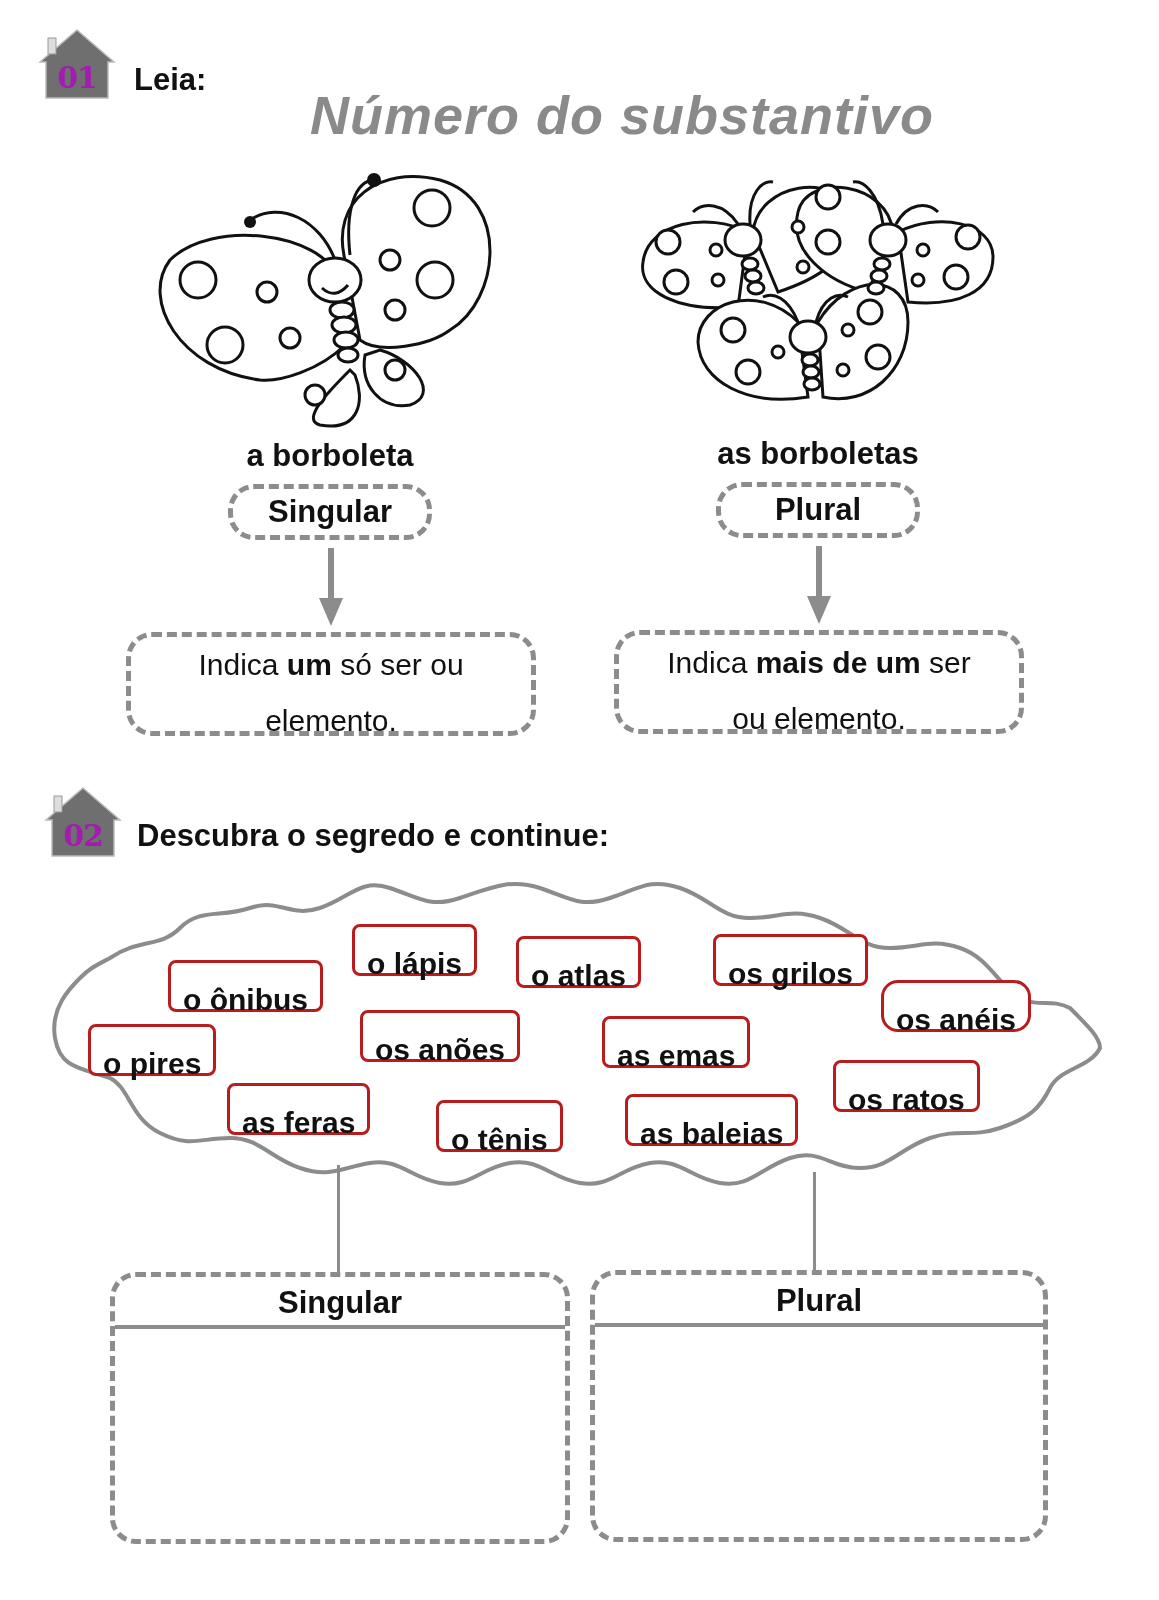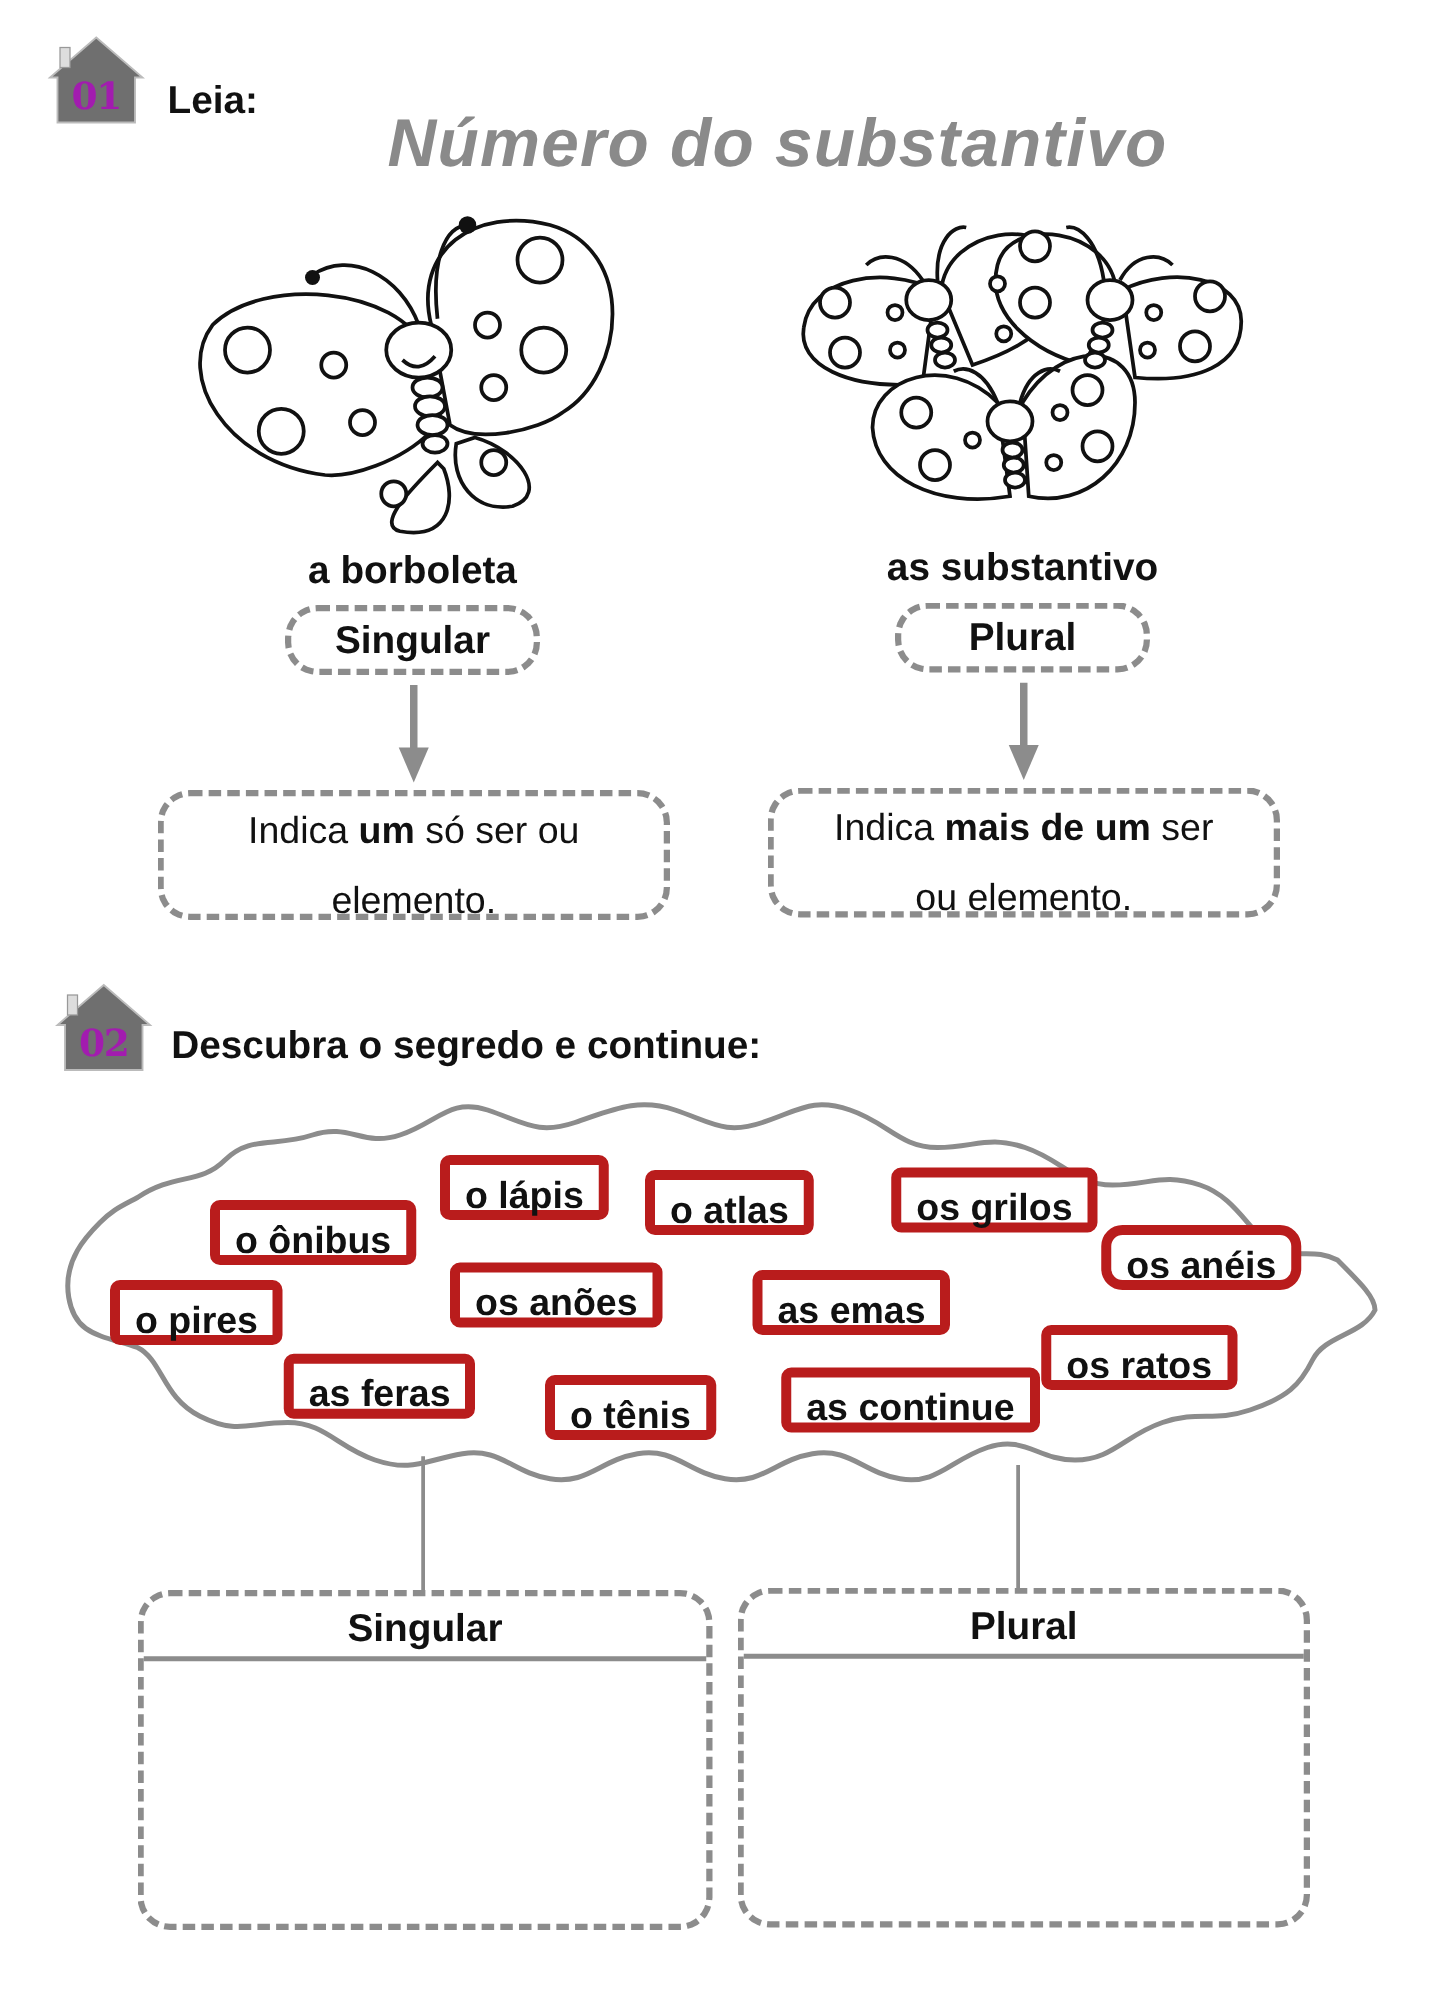--- a/index.html
+++ b/index.html
@@ -7,21 +7,21 @@
   .abs { position:absolute; }
   .house { position:absolute; width:78px; height:72px; }
   .house svg { position:absolute; left:0; top:0; }
   .house .num { position:absolute; left:0; width:78px; top:32px; text-align:center; color:#a21caf; font-weight:bold; font-size:30px; font-family:"DejaVu Serif", serif; letter-spacing:-1px; }
   .qtitle { position:absolute; font-weight:bold; font-size:31px; color:#111; }
   .main-title { position:absolute; left:262px; top:84px; font-size:54px; font-style:italic; font-weight:bold; color:#8a8a8a; letter-spacing:1px;margin-left:48px; }
   .label-word { position:absolute; font-weight:bold; font-size:31px; text-align:center; }
   .dashed-pill { position:absolute; border:5px dashed #8c8c8c; border-radius:26px; box-sizing:border-box; display:flex; align-items:center; justify-content:center; font-weight:bold; font-size:31px; }
   .dashed-box { position:absolute; border:5px dashed #8c8c8c; border-radius:26px; box-sizing:border-box; display:flex; justify-content:center; text-align:center; font-size:30px; line-height:56px; }
   .arrow { position:absolute; width:30px; }
-  .word-chip { position:absolute; border:8px solid #b91c1c; border-radius:8px; background:#fff; box-sizing:border-box; padding:0 12px; font-weight:bold; font-size:30px; height:52px; line-height:50px; white-space:nowrap; }
+  .word-chip { position:absolute; border:3px solid #b91c1c; border-radius:8px; background:#fff; box-sizing:border-box; padding:12px 12px; font-weight:bold; font-size:30px; height:52px; line-height:50px; white-space:nowrap; }
   .answer-box { position:absolute; border:5px dashed #8c8c8c; border-radius:26px; box-sizing:border-box; }
   .answer-head { height:48px; border-bottom:4px solid #8c8c8c; text-align:center; font-weight:bold; font-size:31px; line-height:52px; }
   .answer-body { width:100%; height:210px; }
 </style>
 </head>
 <body>
 
 <div class="house" style="left:38px;top:28px;">
   <svg width="78" height="72" viewBox="0 0 78 72">
     <polygon points="39,2 76,34 70,34 70,70 8,70 8,34 2,34" fill="#6f6f6f" stroke="#bbb" stroke-width="1.5"></polygon>
@@ -103,21 +103,21 @@
     <path d="M100,52 C85,30 65,30 55,40" fill="none"></path>
       <path d="M112,52 C110,20 125,8 135,10" fill="none"></path>
     <path d="M245,52 C240,20 225,8 215,10" fill="none"></path>
       <path d="M258,52 C270,30 290,30 300,40" fill="none"></path>
     <path d="M160,150 C150,125 135,120 125,125" fill="none"></path>
       <path d="M178,150 C185,125 200,120 210,125" fill="none"></path>
   </g>
 </svg>
 
 <div class="label-word" style="left:200px;top:438px;width:260px;">a borboleta</div>
-<div class="label-word" style="left:688px;top:436px;width:260px;">as substantivo</div>
+<div class="label-word" style="left:688px;top:436px;width:260px;">as borboletas</div>
 
 <div class="dashed-pill" style="left:228px;top:484px;width:204px;height:56px;">Singular</div>
 <div class="dashed-pill" style="left:716px;top:482px;width:204px;height:56px;">Plural</div>
 
 <svg class="arrow" style="left:316px;top:548px;" width="30" height="80" viewBox="0 0 30 80">
   <rect x="12" y="0" width="6" height="56" fill="#8c8c8c"></rect>
     <polygon points="3,50 27,50 15,78" fill="#8c8c8c"></polygon>
 </svg>
 <svg class="arrow" style="left:804px;top:546px;" width="30" height="80" viewBox="0 0 30 80">
   <rect x="12" y="0" width="6" height="56" fill="#8c8c8c"></rect>
@@ -159,21 +159,21 @@
 <div class="word-chip" style="left:352px;top:924px;">o lápis</div>
 <div class="word-chip" style="left:516px;top:936px;">o atlas</div>
 <div class="word-chip" style="left:697px;top:934px;margin-left:16px;">os grilos</div>
 <div class="word-chip" style="left:881px;top:980px;border-radius:17px;">os anéis</div>
 <div class="word-chip" style="left:88px;top:1024px;">o pires</div>
 <div class="word-chip" style="left:360px;top:1010px;">os anões</div>
 <div class="word-chip" style="left:602px;top:1016px;">as emas</div>
 <div class="word-chip" style="left:833px;top:1060px;">os ratos</div>
 <div class="word-chip" style="left:227px;top:1083px;">as feras</div>
 <div class="word-chip" style="left:436px;top:1100px;">o tênis</div>
-<div class="word-chip" style="left:625px;top:1094px;">as continue</div>
+<div class="word-chip" style="left:625px;top:1094px;">as baleias</div>
 
 <div class="abs" style="left:337px;top:1165px;width:3px;height:108px;background:#8c8c8c;"></div>
 <div class="abs" style="left:813px;top:1172px;width:3px;height:100px;background:#8c8c8c;"></div>
 
 <div class="answer-box" style="left:110px;top:1272px;width:460px;height:272px;">
   <div class="answer-head">Singular</div>
   <div class="answer-body"></div>
 </div>
 <div class="answer-box" style="left:590px;top:1270px;width:458px;height:272px;">
   <div class="answer-head">Plural</div>

